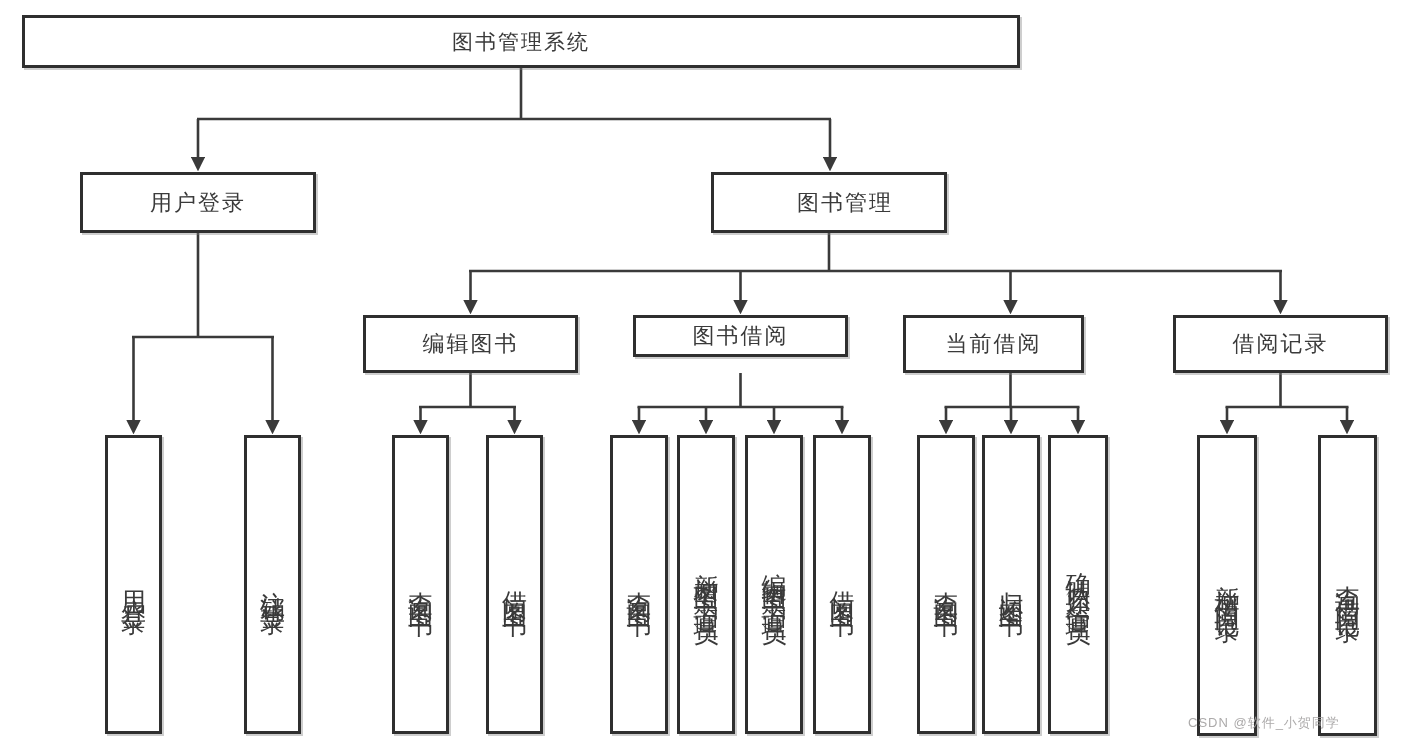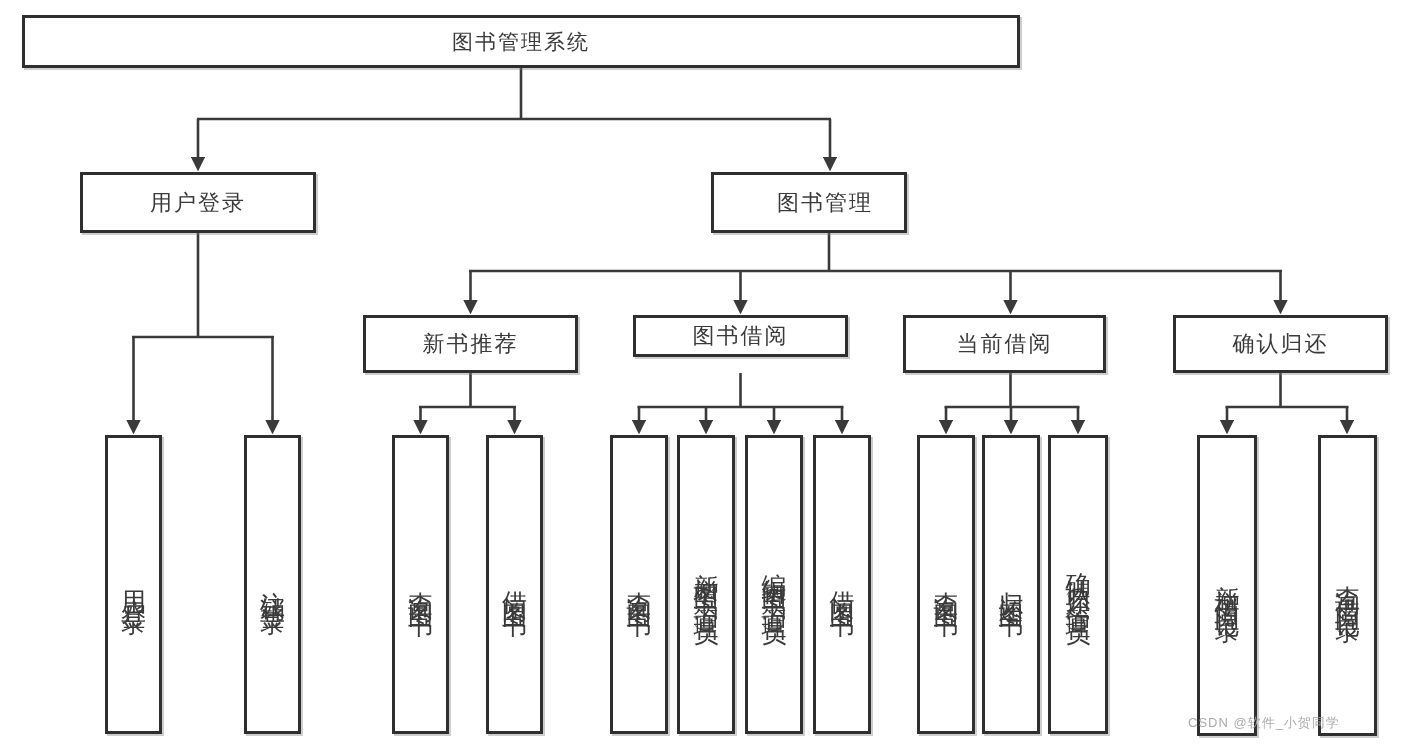--- a/index.html
+++ b/index.html
@@ -109,35 +109,35 @@
     </g>
   </svg>
 
   <div class="box" style="left:22px; top:15px; width:998px; height:53px;">
     <span class="root-label">图书管理系统</span>
   </div>
 
   <div class="box" style="left:80px; top:172px; width:236px; height:61px;">
     <span class="h-label">用户登录</span>
   </div>
-  <div class="box" style="left:711px; top:172px; width:196px; height:61px;padding-left:32px;">
+  <div class="box" style="left:711px; top:172px; width:236px; height:61px;padding-left:32px;">
     <span class="h-label">图书管理</span>
   </div>
 
   <div class="box" style="left:363px; top:315px; width:215px; height:58px;">
-    <span class="h-label">新书推荐</span>
+    <span class="h-label">编辑图书</span>
   </div>
   <div class="box" style="left:633px; top:315px; width:215px; height:42px;">
     <span class="h-label">图书借阅</span>
   </div>
-  <div class="box" style="left:903px; top:315px; width:203px; height:58px;">
+  <div class="box" style="left:903px; top:315px; width:181px; height:58px;">
     <span class="h-label">当前借阅</span>
   </div>
   <div class="box" style="left:1173px; top:315px; width:215px; height:58px;">
-    <span class="h-label">确认归还</span>
+    <span class="h-label">借阅记录</span>
   </div>
 
   <div class="box" style="left:105px; top:435px; width:57px; height:299px;">
     <span class="v-label">用户登录</span>
   </div>
   <div class="box" style="left:244px; top:435px; width:57px; height:299px;">
     <span class="v-label">注销登录</span>
   </div>
 
   <div class="box" style="left:392px; top:435px; width:57px; height:299px;">

